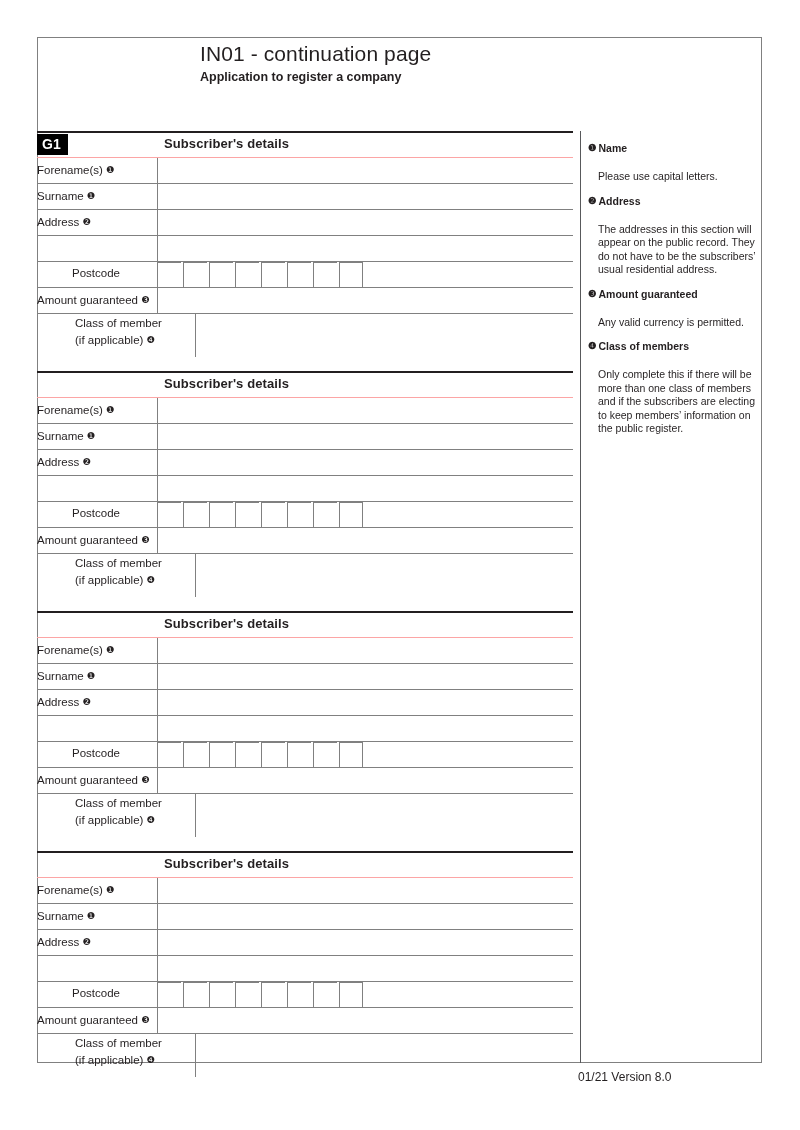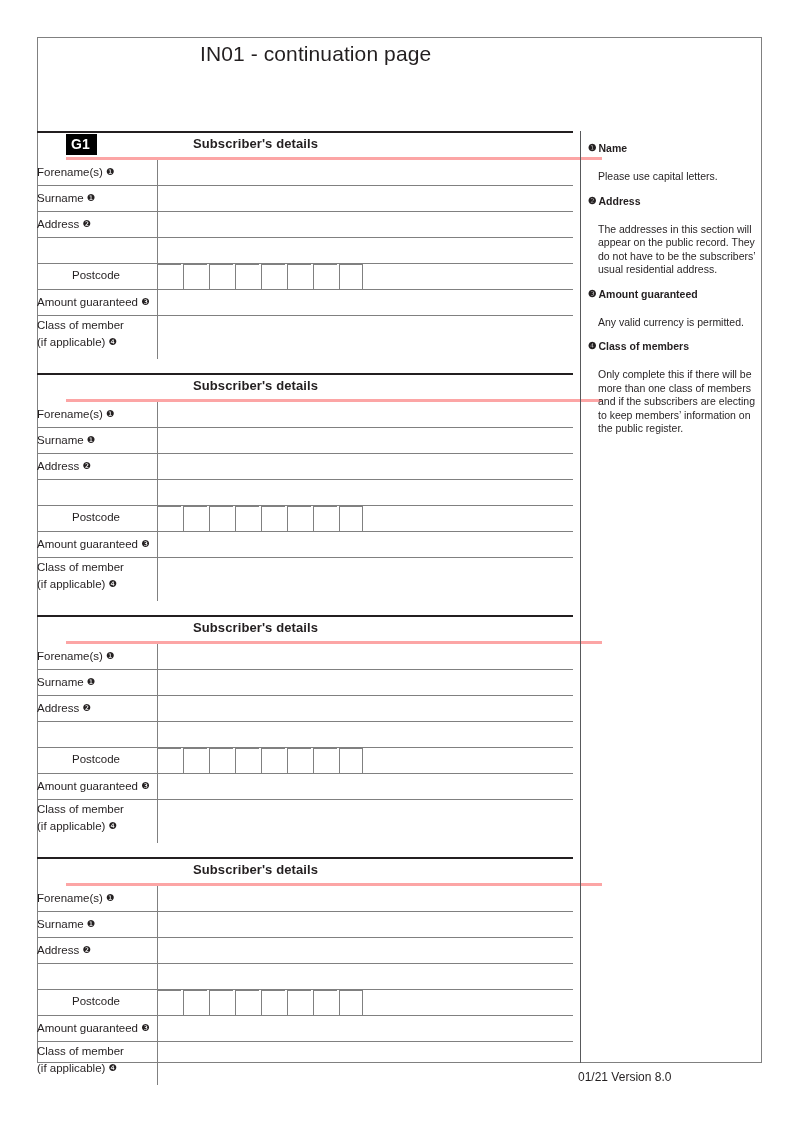--- a/index.html
+++ b/index.html
@@ -92,23 +92,22 @@
     width: 536px;
   }
   .block-rule-top {
     height: 2px;
     background: #231f20;
     width: 536px;
   }
   .block-header {
     position: relative;
     height: 24px;
-    border-bottom: 3px solid #fca5a5;
+    border-bottom: 1px solid #fca5a5;
     width: 536px;
-    margin-left: 29px;
   }
   .section-badge {
     position: absolute;
     left: 0px;
     top: 1px;
     background: #000000;
     color: #ffffff;
     font-size: 14px;
     font-weight: 700;
     line-height: 18px;
@@ -186,20 +185,21 @@
   }
   .pc-cell.last {
     border-right: 1px solid #808080;
     margin-right: 0;
   }
 
   
   .form-row.class-row {
     height: 43px;
     border-bottom: none;
+    margin-left: 38px;
   }
 
   .block-spacer {
     height: 14px;
   }
 
   
   .note-marker {
     font-size: 9.5px;
     vertical-align: 1px;
@@ -237,20 +237,21 @@
     color: #231f20;
   }
 </style>
 </head>
 <body>
 
 <div id="page-frame"></div>
 
 <div id="doc-header">
   <h1 id="doc-title">IN01 - continuation page</h1>
+  <div id="doc-subtitle">Application to register a company</div>
 </div>
 
 <div id="body-area">
 
   <div id="form-column">
       <div class="subscriber-block">
         <div class="block-rule-top"></div>
         <div class="block-header">
           <span class="section-badge">G1</span>
           <span class="block-title">Subscriber's details</span>

